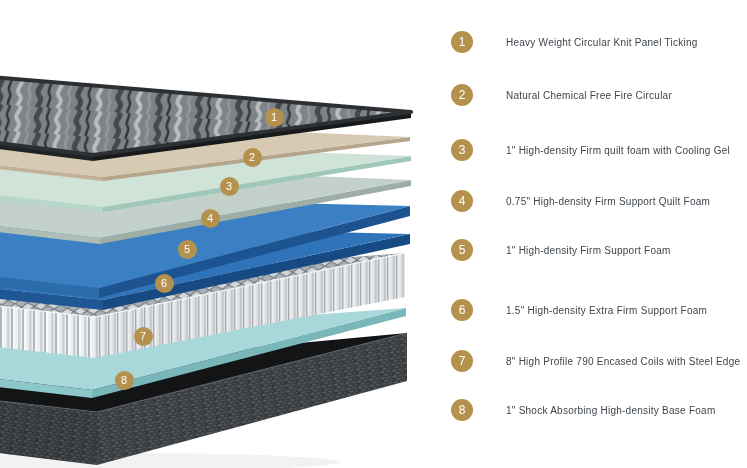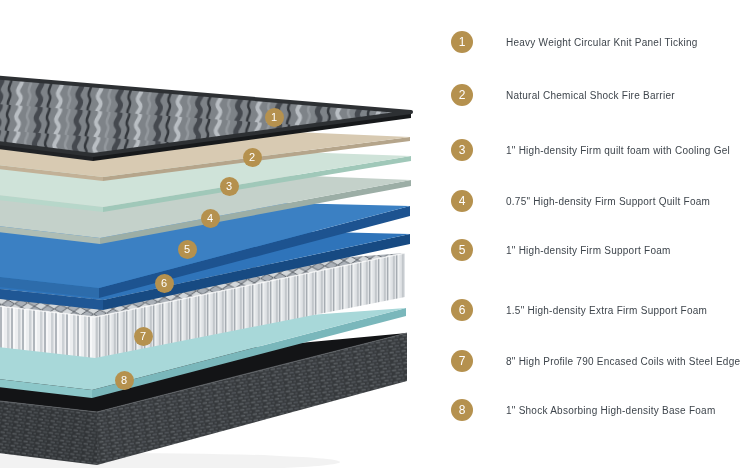--- a/index.html
+++ b/index.html
@@ -144,21 +144,21 @@
     <div class="dbadge" style="left:114.5px;top:370.5px;">8</div>
   </div>
 
   <div class="legend">
     <div class="legend-row" style="top:31px;">
       <span class="lbadge">1</span>
       <span class="llabel">Heavy Weight Circular Knit Panel Ticking</span>
     </div>
     <div class="legend-row" style="top:84px;">
       <span class="lbadge">2</span>
-      <span class="llabel">Natural Chemical Shock Fire Barrier</span>
+      <span class="llabel">Natural Chemical Free Fire Circular</span>
     </div>
     <div class="legend-row" style="top:139px;">
       <span class="lbadge">3</span>
       <span class="llabel">1" High-density Firm quilt foam with Cooling Gel</span>
     </div>
     <div class="legend-row" style="top:190px;">
       <span class="lbadge">4</span>
       <span class="llabel">0.75" High-density Firm Support Quilt Foam</span>
     </div>
     <div class="legend-row" style="top:239px;">

